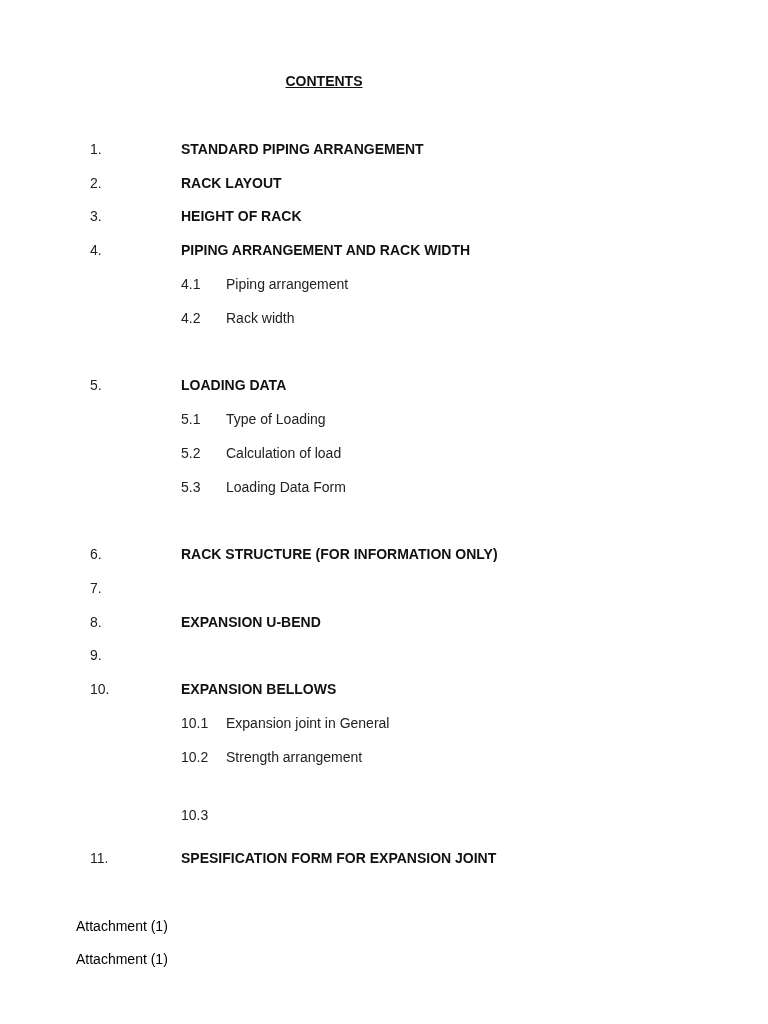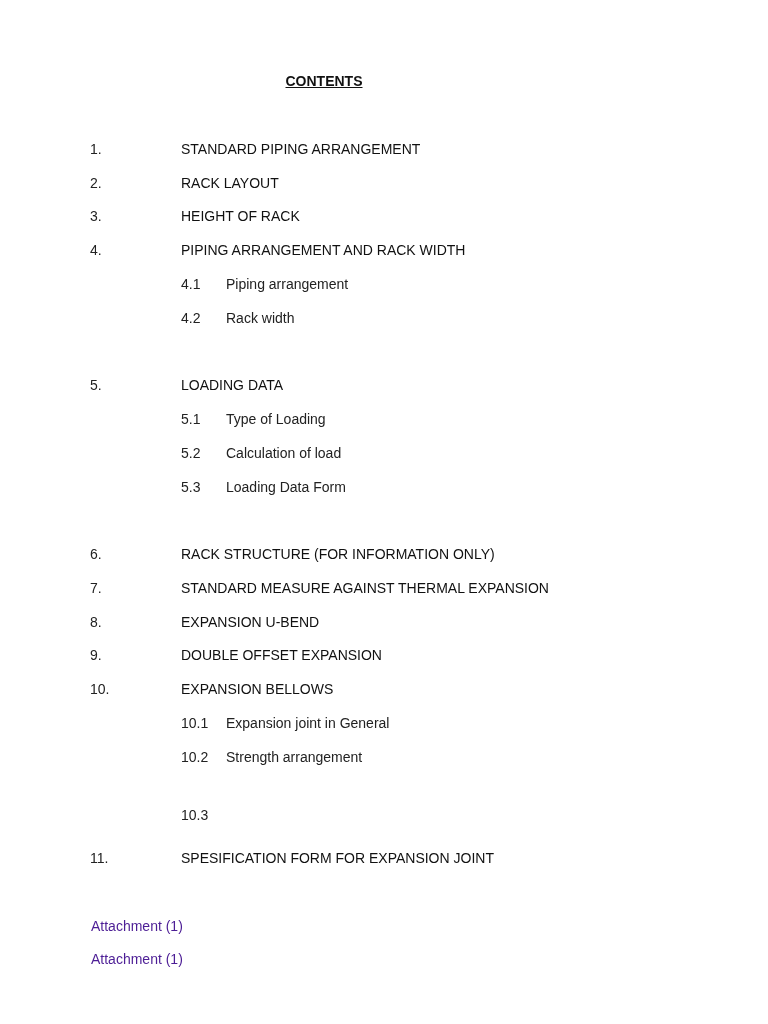--- a/index.html
+++ b/index.html
@@ -6,24 +6,24 @@
     body {
       width: 768px; height: 1024px; background: #ffffff; position: relative;
       font-family: "Liberation Sans", sans-serif; color: #111; overflow: hidden;
     }
     .title {
       position: absolute; top: 73px; left: 0; width: 648px; text-align: center;
       font-size: 14px; font-weight: bold; text-decoration: underline;
     }
     .row { position: absolute; left: 0; width: 768px; height: 18px; font-size: 14px; line-height: 18px; }
     .num { position: absolute; left: 90px; color: #222; }
-    .head { position: absolute; left: 181px; font-weight: normal; }
+    .head { position: absolute; left: 181px; font-weight: bold; }
     .subnum { position: absolute; left: 181px; color: #222; }
     .sublabel { position: absolute; left: 226px; color: #222; }
-    .att-label { position: absolute; left: 91px; color: #4c1d95; }
+    .att-label { position: absolute; left: 76px; color: #000000; }
     .att-desc { position: absolute; left: 271px; color: #222; }
   </style>
 </head>
 <body>
 
 <div class="title">CONTENTS</div>
 
 <div class="row" style="top:140px">
   <span class="num">1.</span>
   <span class="head">STANDARD PIPING ARRANGEMENT</span>
@@ -65,29 +65,27 @@
   <span class="subnum">5.3</span>
   <span class="sublabel">Loading Data Form</span>
 </div>
 
 <div class="row" style="top:545px">
   <span class="num">6.</span>
   <span class="head">RACK STRUCTURE (FOR INFORMATION ONLY)</span>
 </div>
 <div class="row" style="top:579px">
   <span class="num">7.</span>
-  <span class="head">STANDARD MEASURE AGAINST THERMAL EXPANSION</span>
 </div>
 <div class="row" style="top:613px">
   <span class="num">8.</span>
   <span class="head">EXPANSION U-BEND</span>
 </div>
 <div class="row" style="top:646px">
   <span class="num">9.</span>
-  <span class="head">DOUBLE OFFSET EXPANSION</span>
 </div>
 <div class="row" style="top:680px">
   <span class="num">10.</span>
   <span class="head">EXPANSION BELLOWS</span>
 </div>
 <div class="row" style="top:714px">
   <span class="subnum">10.1</span>
   <span class="sublabel">Expansion joint in General</span>
 </div>
 <div class="row" style="top:748px">

